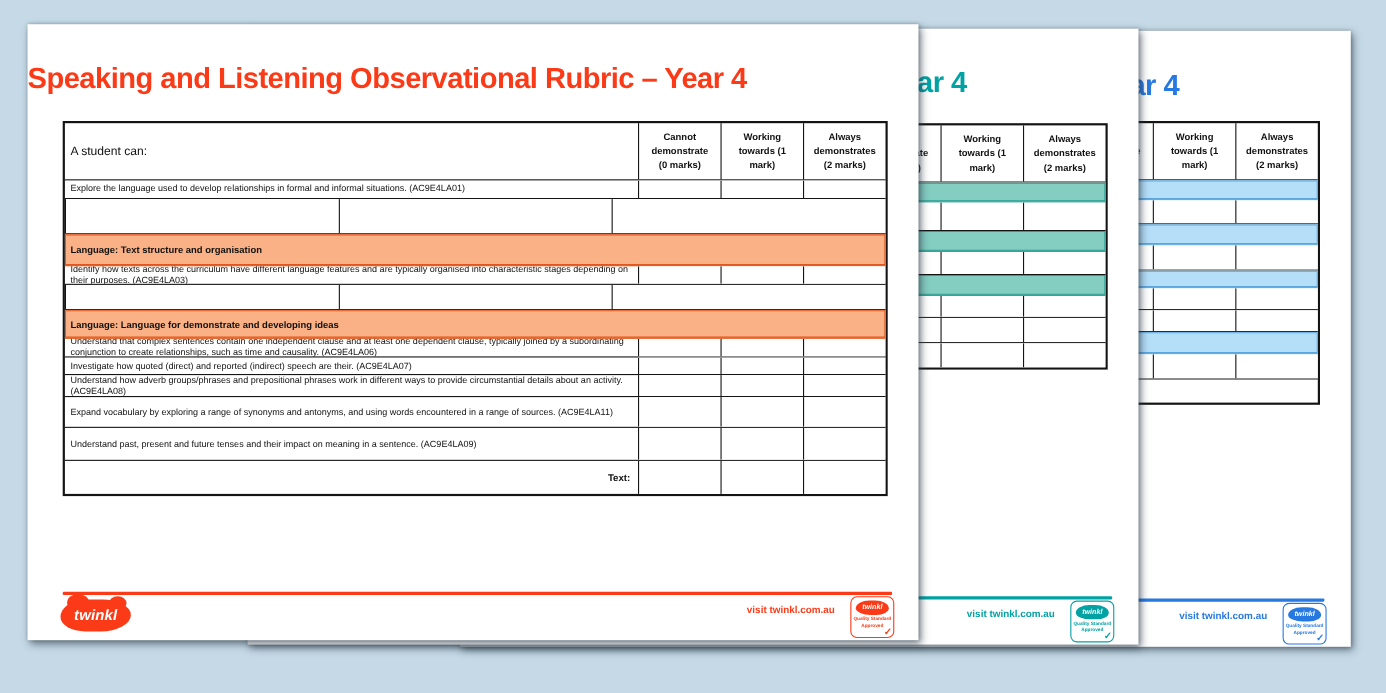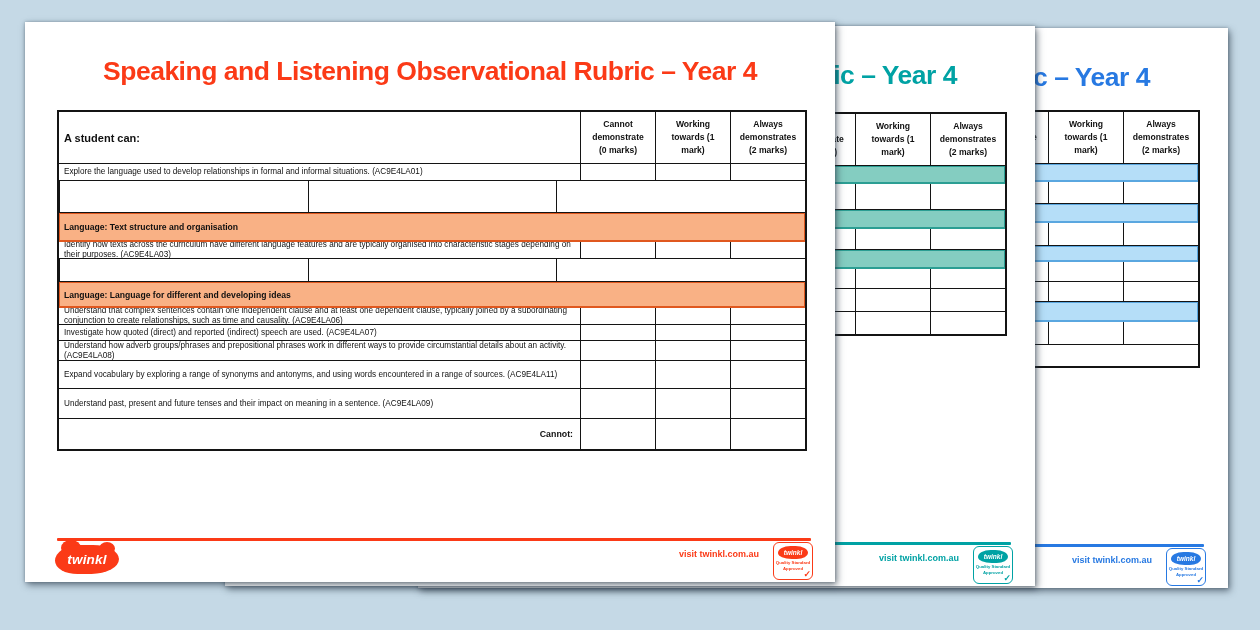--- a/index.html
+++ b/index.html
@@ -12,37 +12,37 @@
   .page{
     position:absolute;width:810px;height:560px;background:#fff;
     box-shadow:2px 3px 7px rgba(40,55,70,.62), 0 0 3px rgba(40,55,70,.35);
   }
   .pg0{left:25px;top:22px;z-index:3;}
   .pg1{left:225px;top:26px;z-index:2;}
   .pg2{left:418px;top:28px;z-index:1;}
 
   .page h1{
     position:absolute;top:34px;left:0;right:0;margin:0;
-    text-align:center;font-size:26.5px;font-weight:700;letter-spacing:-.5px;
+    text-align:left;font-size:26.5px;font-weight:700;letter-spacing:-.5px;
     color:var(--accent);
   }
 
   
   .rubric{
     position:absolute;left:32px;width:750px;
     border:2px solid #141414;background:#fff;box-sizing:border-box;
     color:#111;
   }
   .pg0 .rubric{top:88px;}
   .pg1 .rubric{top:86px;}
   .pg2 .rubric{top:82px;}
 
   .hrow{display:flex;height:52px;border-bottom:1.5px solid #141414;box-sizing:border-box;}
   .desc{flex:0 0 521px;display:flex;align-items:center;padding:1px 6px 1px 5px;box-sizing:border-box;overflow:hidden;}
-  .hlabel{font-weight:700;font-size:11px;}
+  .hlabel{font-weight:400;font-size:11px;}
   .marks{flex:1;display:flex;}
   .chead{
     flex:1 1 0;border-left:1px solid #141414;box-sizing:border-box;
     display:flex;align-items:center;justify-content:center;text-align:center;
     font-weight:700;font-size:8.6px;line-height:1.5;padding:2px 8px;
   }
 
   .row{display:flex;border-bottom:1px solid #141414;box-sizing:border-box;overflow:hidden;}
   .tbody .row:last-child{border-bottom:none;}
   .row .desc{font-size:8.2px;line-height:1.22;}
@@ -298,30 +298,30 @@
           <div class="mark"></div>
           <div class="mark"></div>
           <div class="mark"></div>
         </div>
         <div class="row item">
           <div class="mark"></div>
           <div class="mark"></div>
           <div class="mark"></div>
         </div>
         <div class="row section">
-          <div class="full">Language: Language for different and developing ideas</div>
+          <div class="full">Language: Language for demonstrate and developing ideas</div>
         </div>
         <div class="row item">
           <div class="desc">Understand that complex sentences contain one independent clause and at least one dependent clause, typically joined by a subordinating conjunction to create relationships, such as time and causality. (AC9E4LA06)</div>
           <div class="mark"></div>
           <div class="mark"></div>
           <div class="mark"></div>
         </div>
         <div class="row item">
-          <div class="desc">Investigate how quoted (direct) and reported (indirect) speech are used. (AC9E4LA07)</div>
+          <div class="desc">Investigate how quoted (direct) and reported (indirect) speech are their. (AC9E4LA07)</div>
           <div class="mark"></div>
           <div class="mark"></div>
           <div class="mark"></div>
         </div>
         <div class="row item">
           <div class="desc">Understand how adverb groups/phrases and prepositional phrases work in different ways to provide circumstantial details about an activity. (AC9E4LA08)</div>
           <div class="mark"></div>
           <div class="mark"></div>
           <div class="mark"></div>
         </div>
@@ -331,21 +331,21 @@
           <div class="mark"></div>
           <div class="mark"></div>
         </div>
         <div class="row item">
           <div class="desc">Understand past, present and future tenses and their impact on meaning in a sentence. (AC9E4LA09)</div>
           <div class="mark"></div>
           <div class="mark"></div>
           <div class="mark"></div>
         </div>
         <div class="row total">
-          <div class="desc">Cannot:</div>
+          <div class="desc">Text:</div>
           <div class="mark"></div>
           <div class="mark"></div>
           <div class="mark"></div>
         </div>
       </div>
   </div>
   <div class="footline"></div>
   <div class="logo">
     <span class="bump1"></span>
     <span class="bump2"></span>

